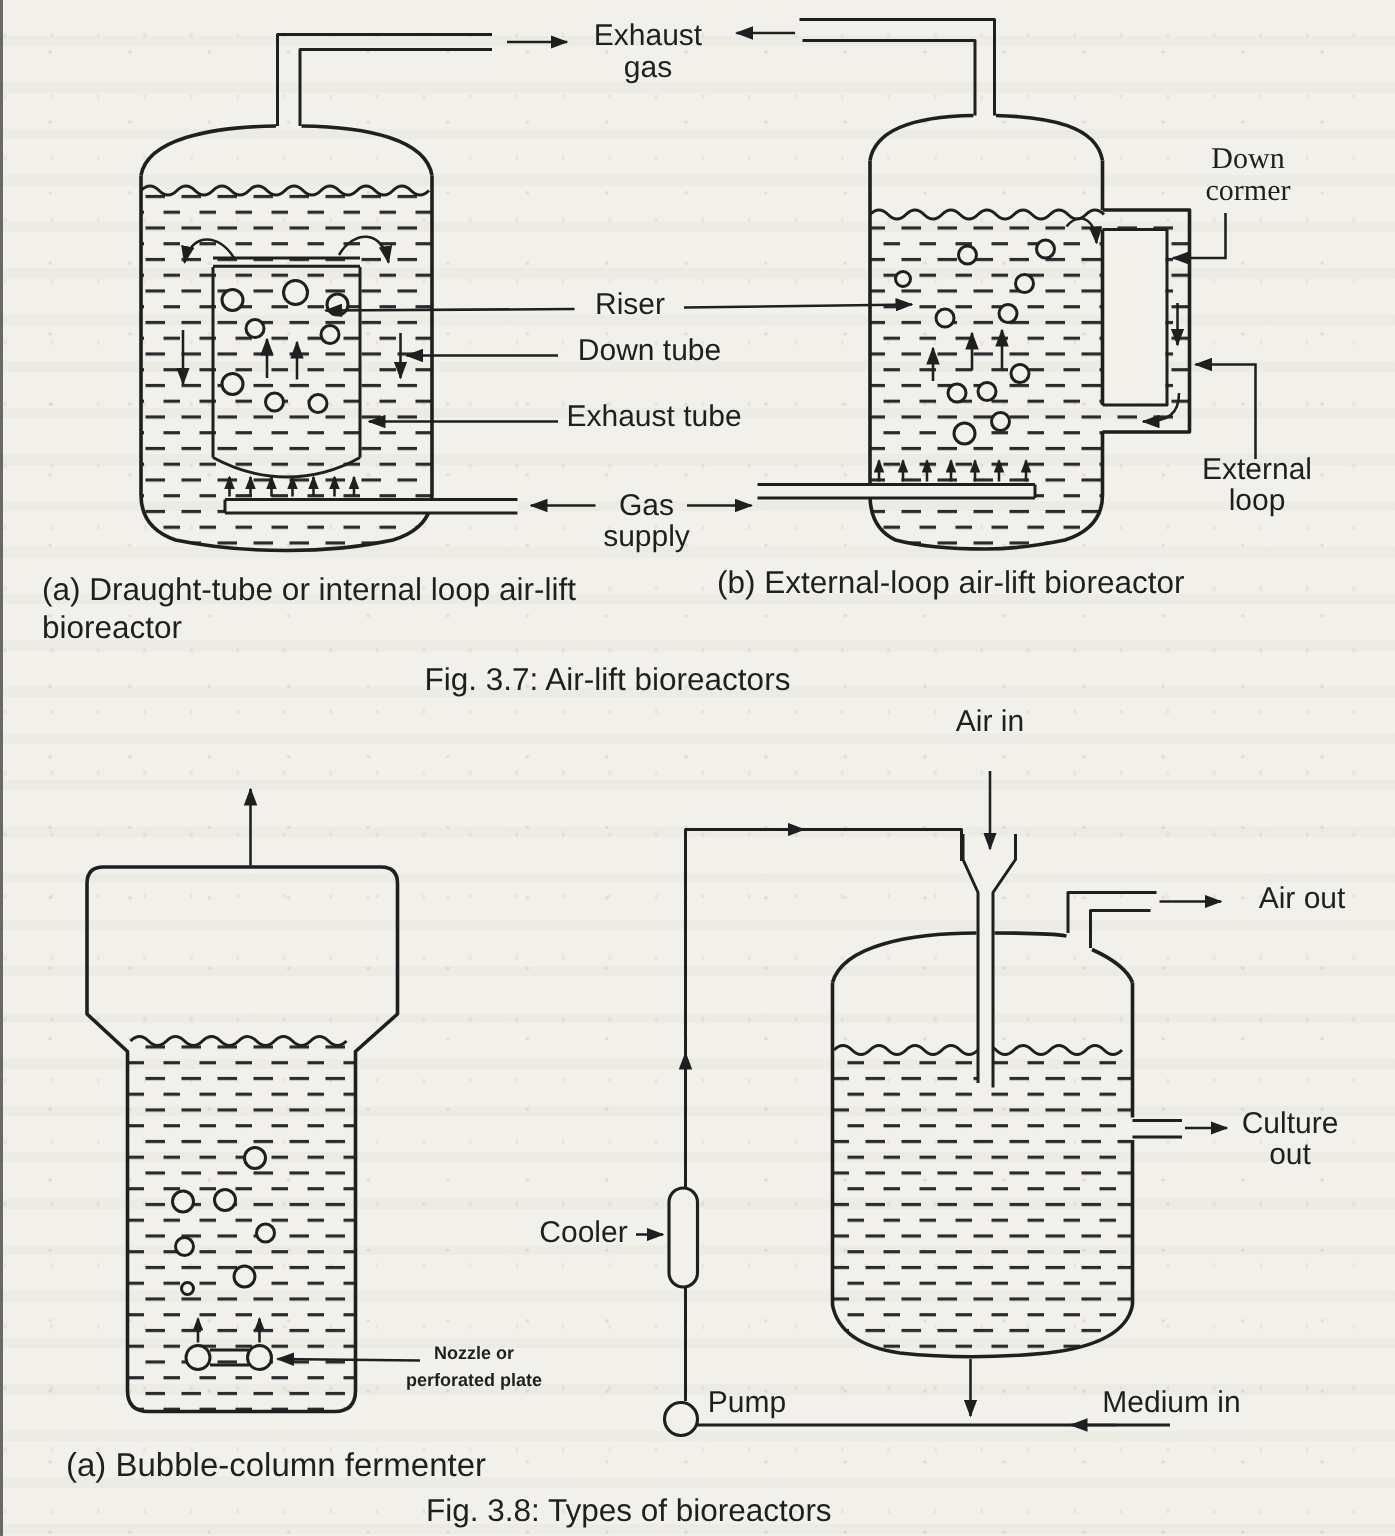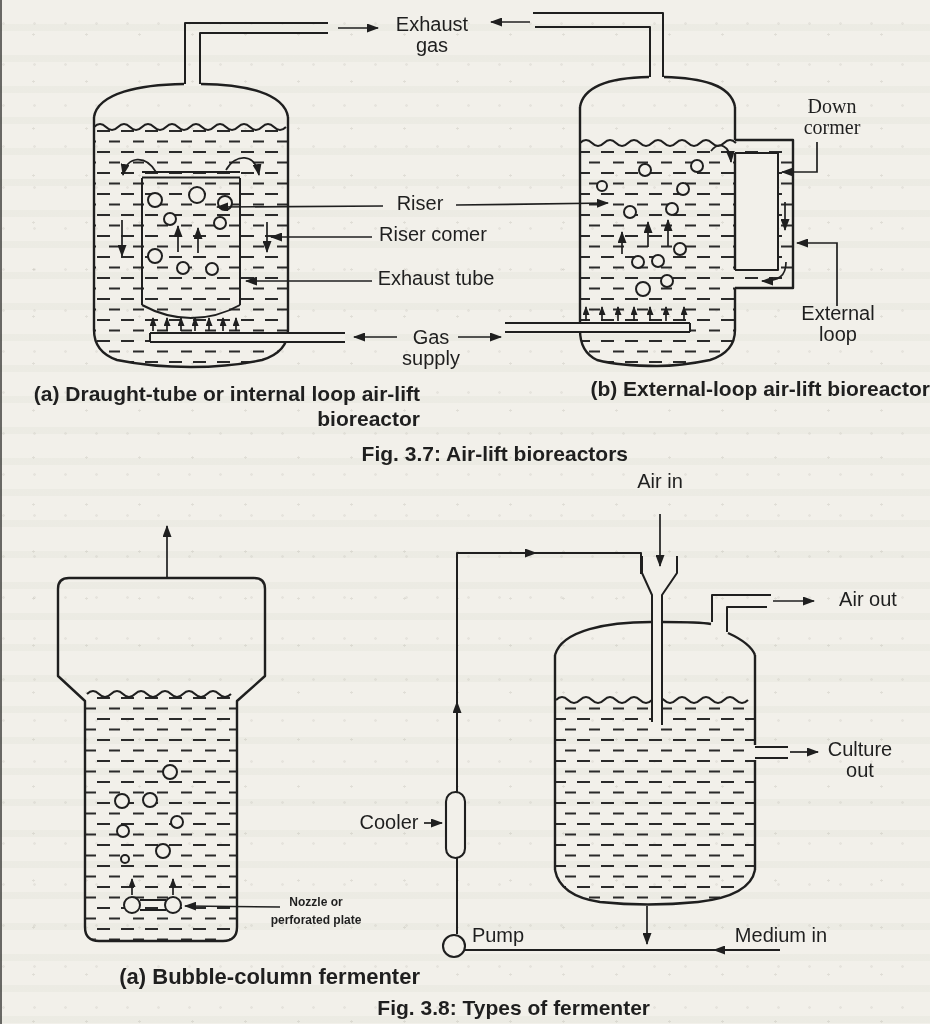--- a/index.html
+++ b/index.html
@@ -33,22 +33,22 @@
   .b  { fill:var(--paper); stroke:var(--ink); stroke-width:2; }
   .lq { fill:url(#dash); stroke:none; }
   .lbl {
     position:absolute; color:var(--ink);
     font-size:20px; line-height:21px;
     white-space:pre-line; text-align:center;
   }
   .lbl.left { text-align:center; }
   .lbl.small { font-size:12px; line-height:18px;font-weight:bold; }
   .cap {
-    position:absolute; color:var(--ink); font-weight:bold;
-    font-size:21px; line-height:25px; white-space:pre-line; text-align:right;
+    position:absolute; color:var(--ink); font-weight:normal;
+    font-size:21px; line-height:25px; white-space:pre-line; text-align:left;
   }
   .cap.big { font-size:22px; }
 </style>
 </head>
 <body>
 
 <div class="page">
   <div class="bleed"></div>
   <div class="scan-edge"></div>
 
@@ -214,21 +214,21 @@
 
       <rect class="wb" x="446" y="792" width="19" height="66" rx="9.5"></rect>
       <path class="t" d="M424,823 L442,823" marker-end="url(#arr)"></path>
       <circle class="wb" cx="454" cy="946" r="11"></circle>
     </g>
   </svg>
 
   <div class="lbl" style="left:377px;top:14px;width:110px;">Exhaust
 gas</div>
   <div class="lbl" style="left:378px;top:193px;width:84px;">Riser</div>
-  <div class="lbl" style="left:368px;top:224px;width:130px;">Riser comer</div>
+  <div class="lbl" style="left:368px;top:224px;width:130px;">Down tube</div>
   <div class="lbl" style="left:368px;top:268px;width:136px;">Exhaust tube</div>
   <div class="lbl" style="left:383px;top:327px;width:96px;">Gas
 supply</div>
   <div class="lbl" style="left:784px;top:96px;width:96px;font-family:Liberation Serif, serif;">Down
 cormer</div>
   <div class="lbl" style="left:792px;top:303px;width:92px;">External
 loop</div>
 
   <div class="lbl" style="left:617px;top:471px;width:86px;">Air in</div>
   <div class="lbl left" style="left:822px;top:589px;width:92px;">Air out</div>
@@ -239,14 +239,14 @@
   <div class="lbl left" style="left:728px;top:925px;width:106px;">Medium in</div>
   <div class="lbl small" style="left:246px;top:893px;width:140px;">Nozzle or
 perforated plate</div>
 
   <div class="cap" style="left:28px;top:381px;width:392px;">(a) Draught-tube or internal loop air-lift
 bioreactor</div>
   <div class="cap" style="left:478px;top:376px;width:452px;">(b) External-loop air-lift bioreactor</div>
   <div class="cap" style="left:283px;top:441px;width:345px;">Fig. 3.7: Air-lift bioreactors</div>
 
   <div class="cap big" style="left:44px;top:964px;width:376px;">(a) Bubble-column fermenter</div>
-  <div class="cap" style="left:284px;top:995px;width:366px;">Fig. 3.8: Types of fermenter</div>
+  <div class="cap" style="left:284px;top:995px;width:366px;">Fig. 3.8: Types of bioreactors</div>
 </div>
 
 </body></html>

